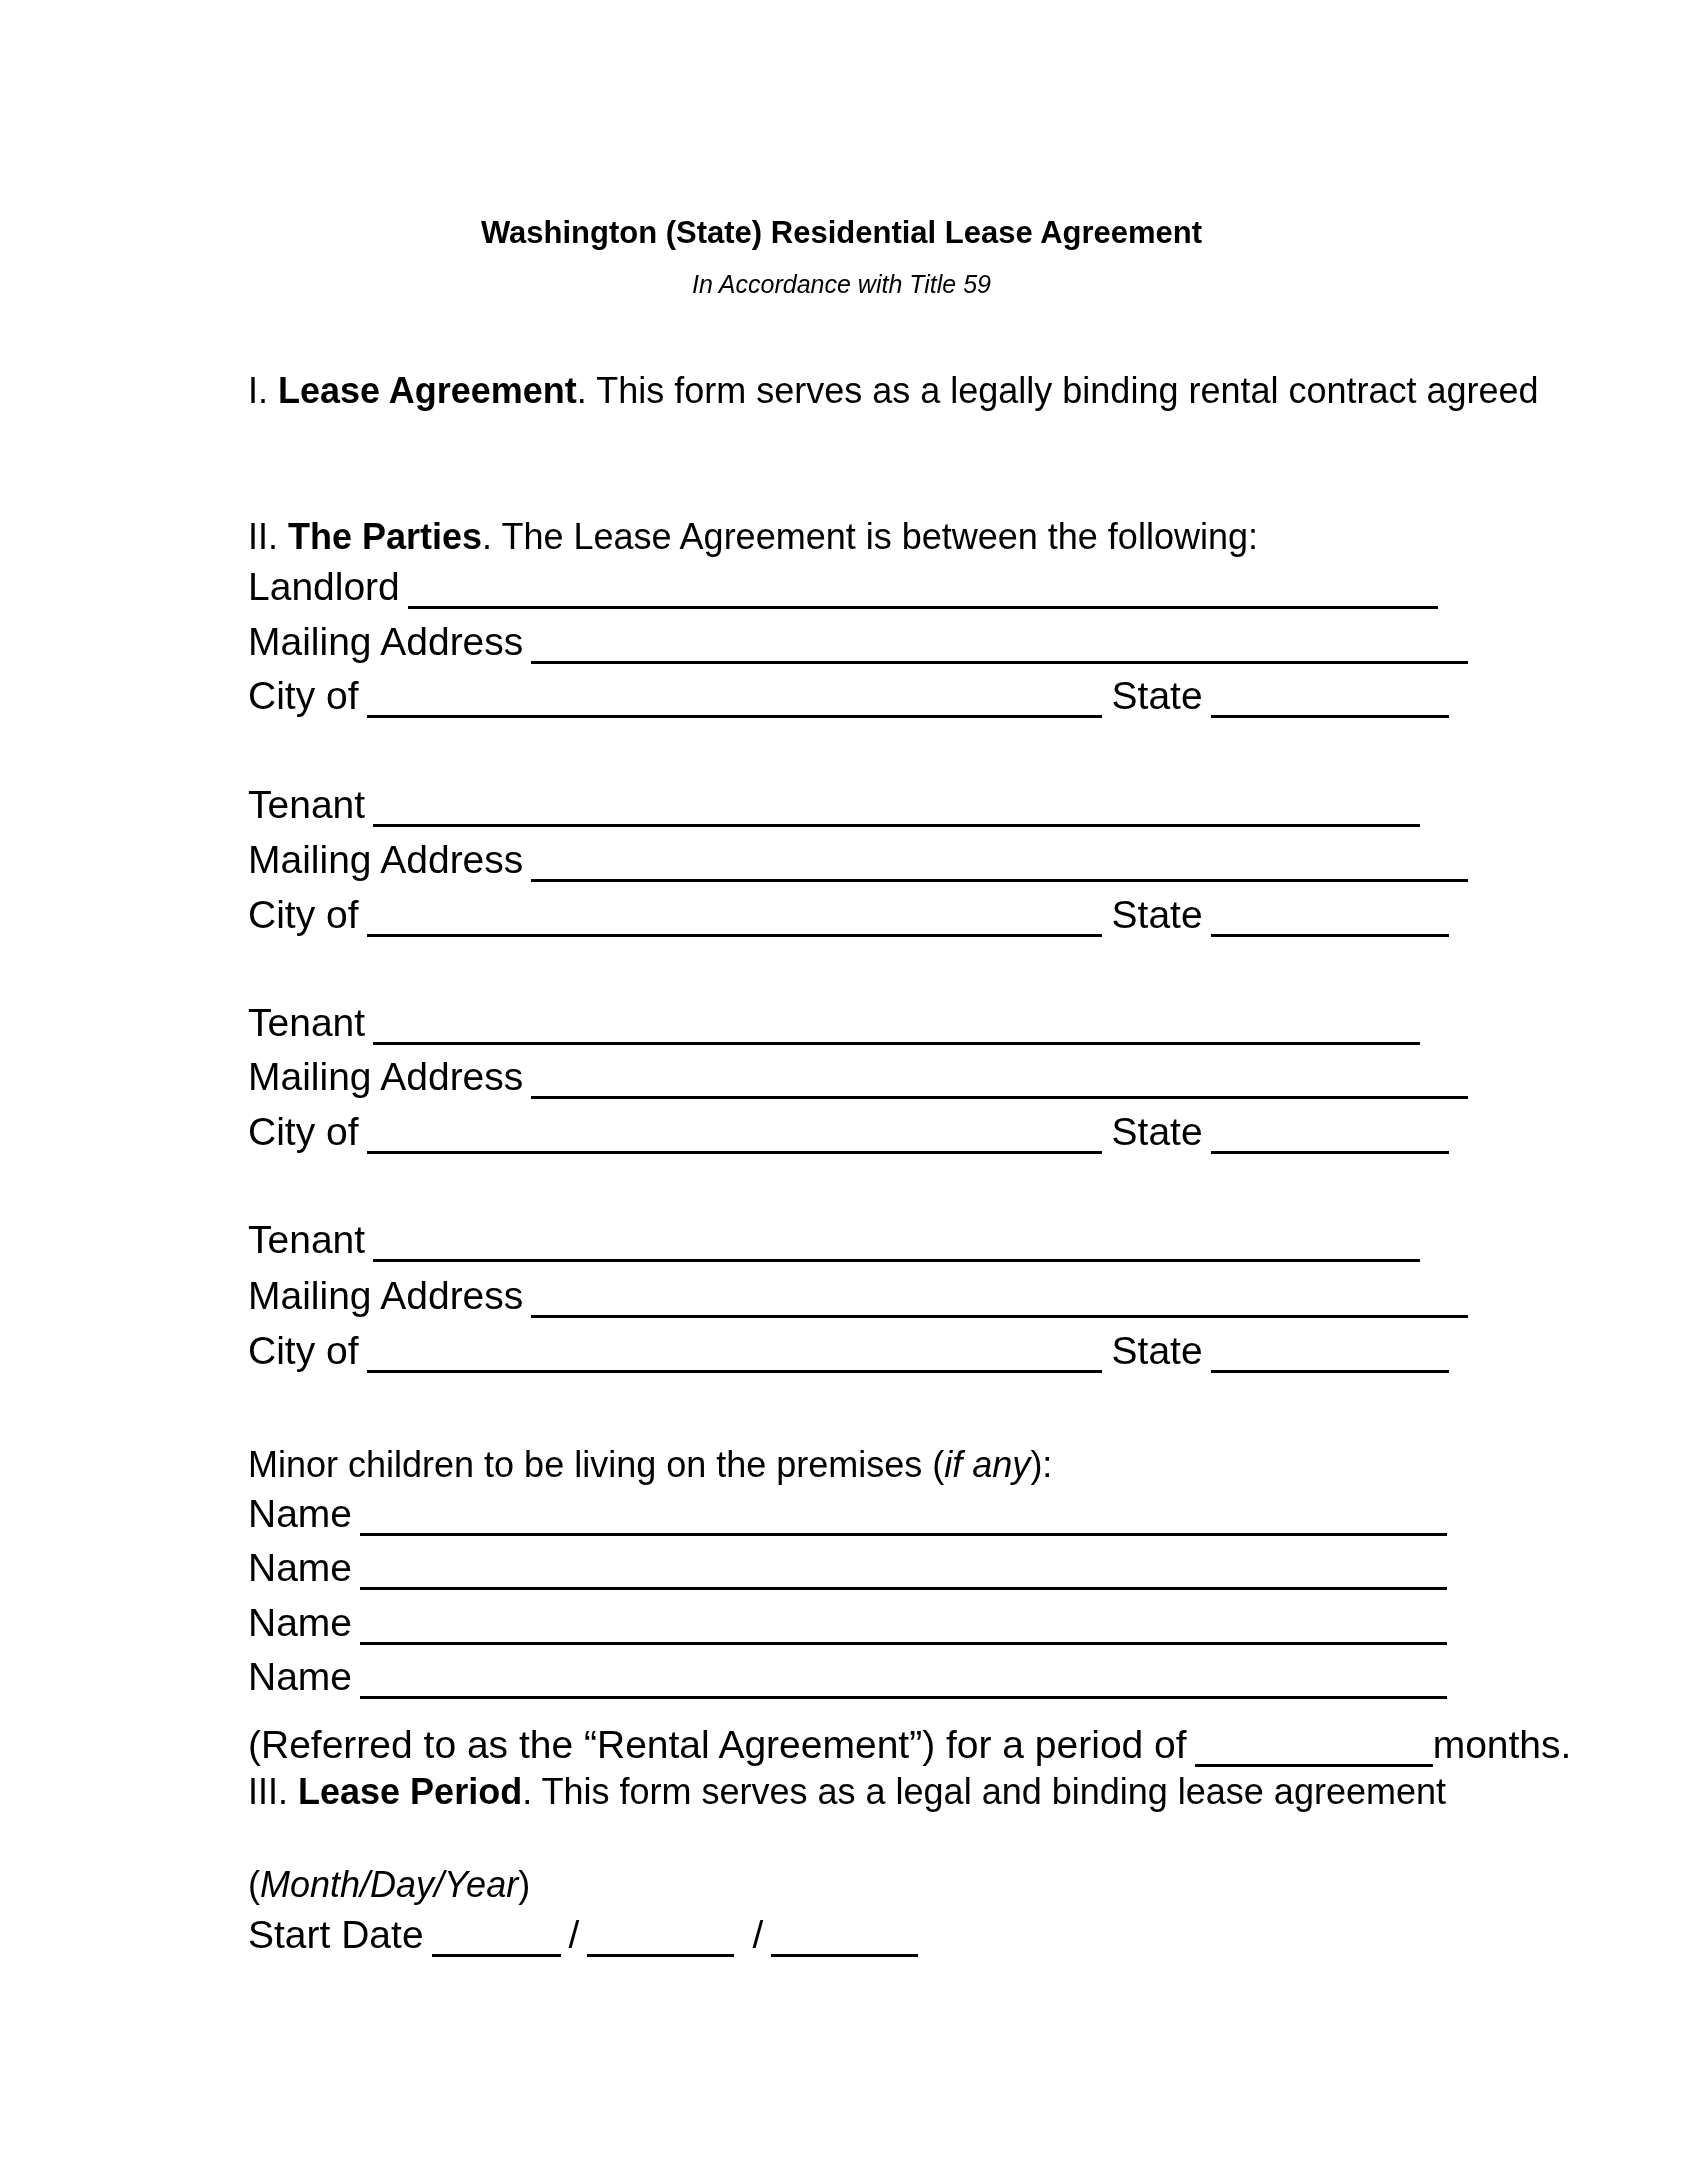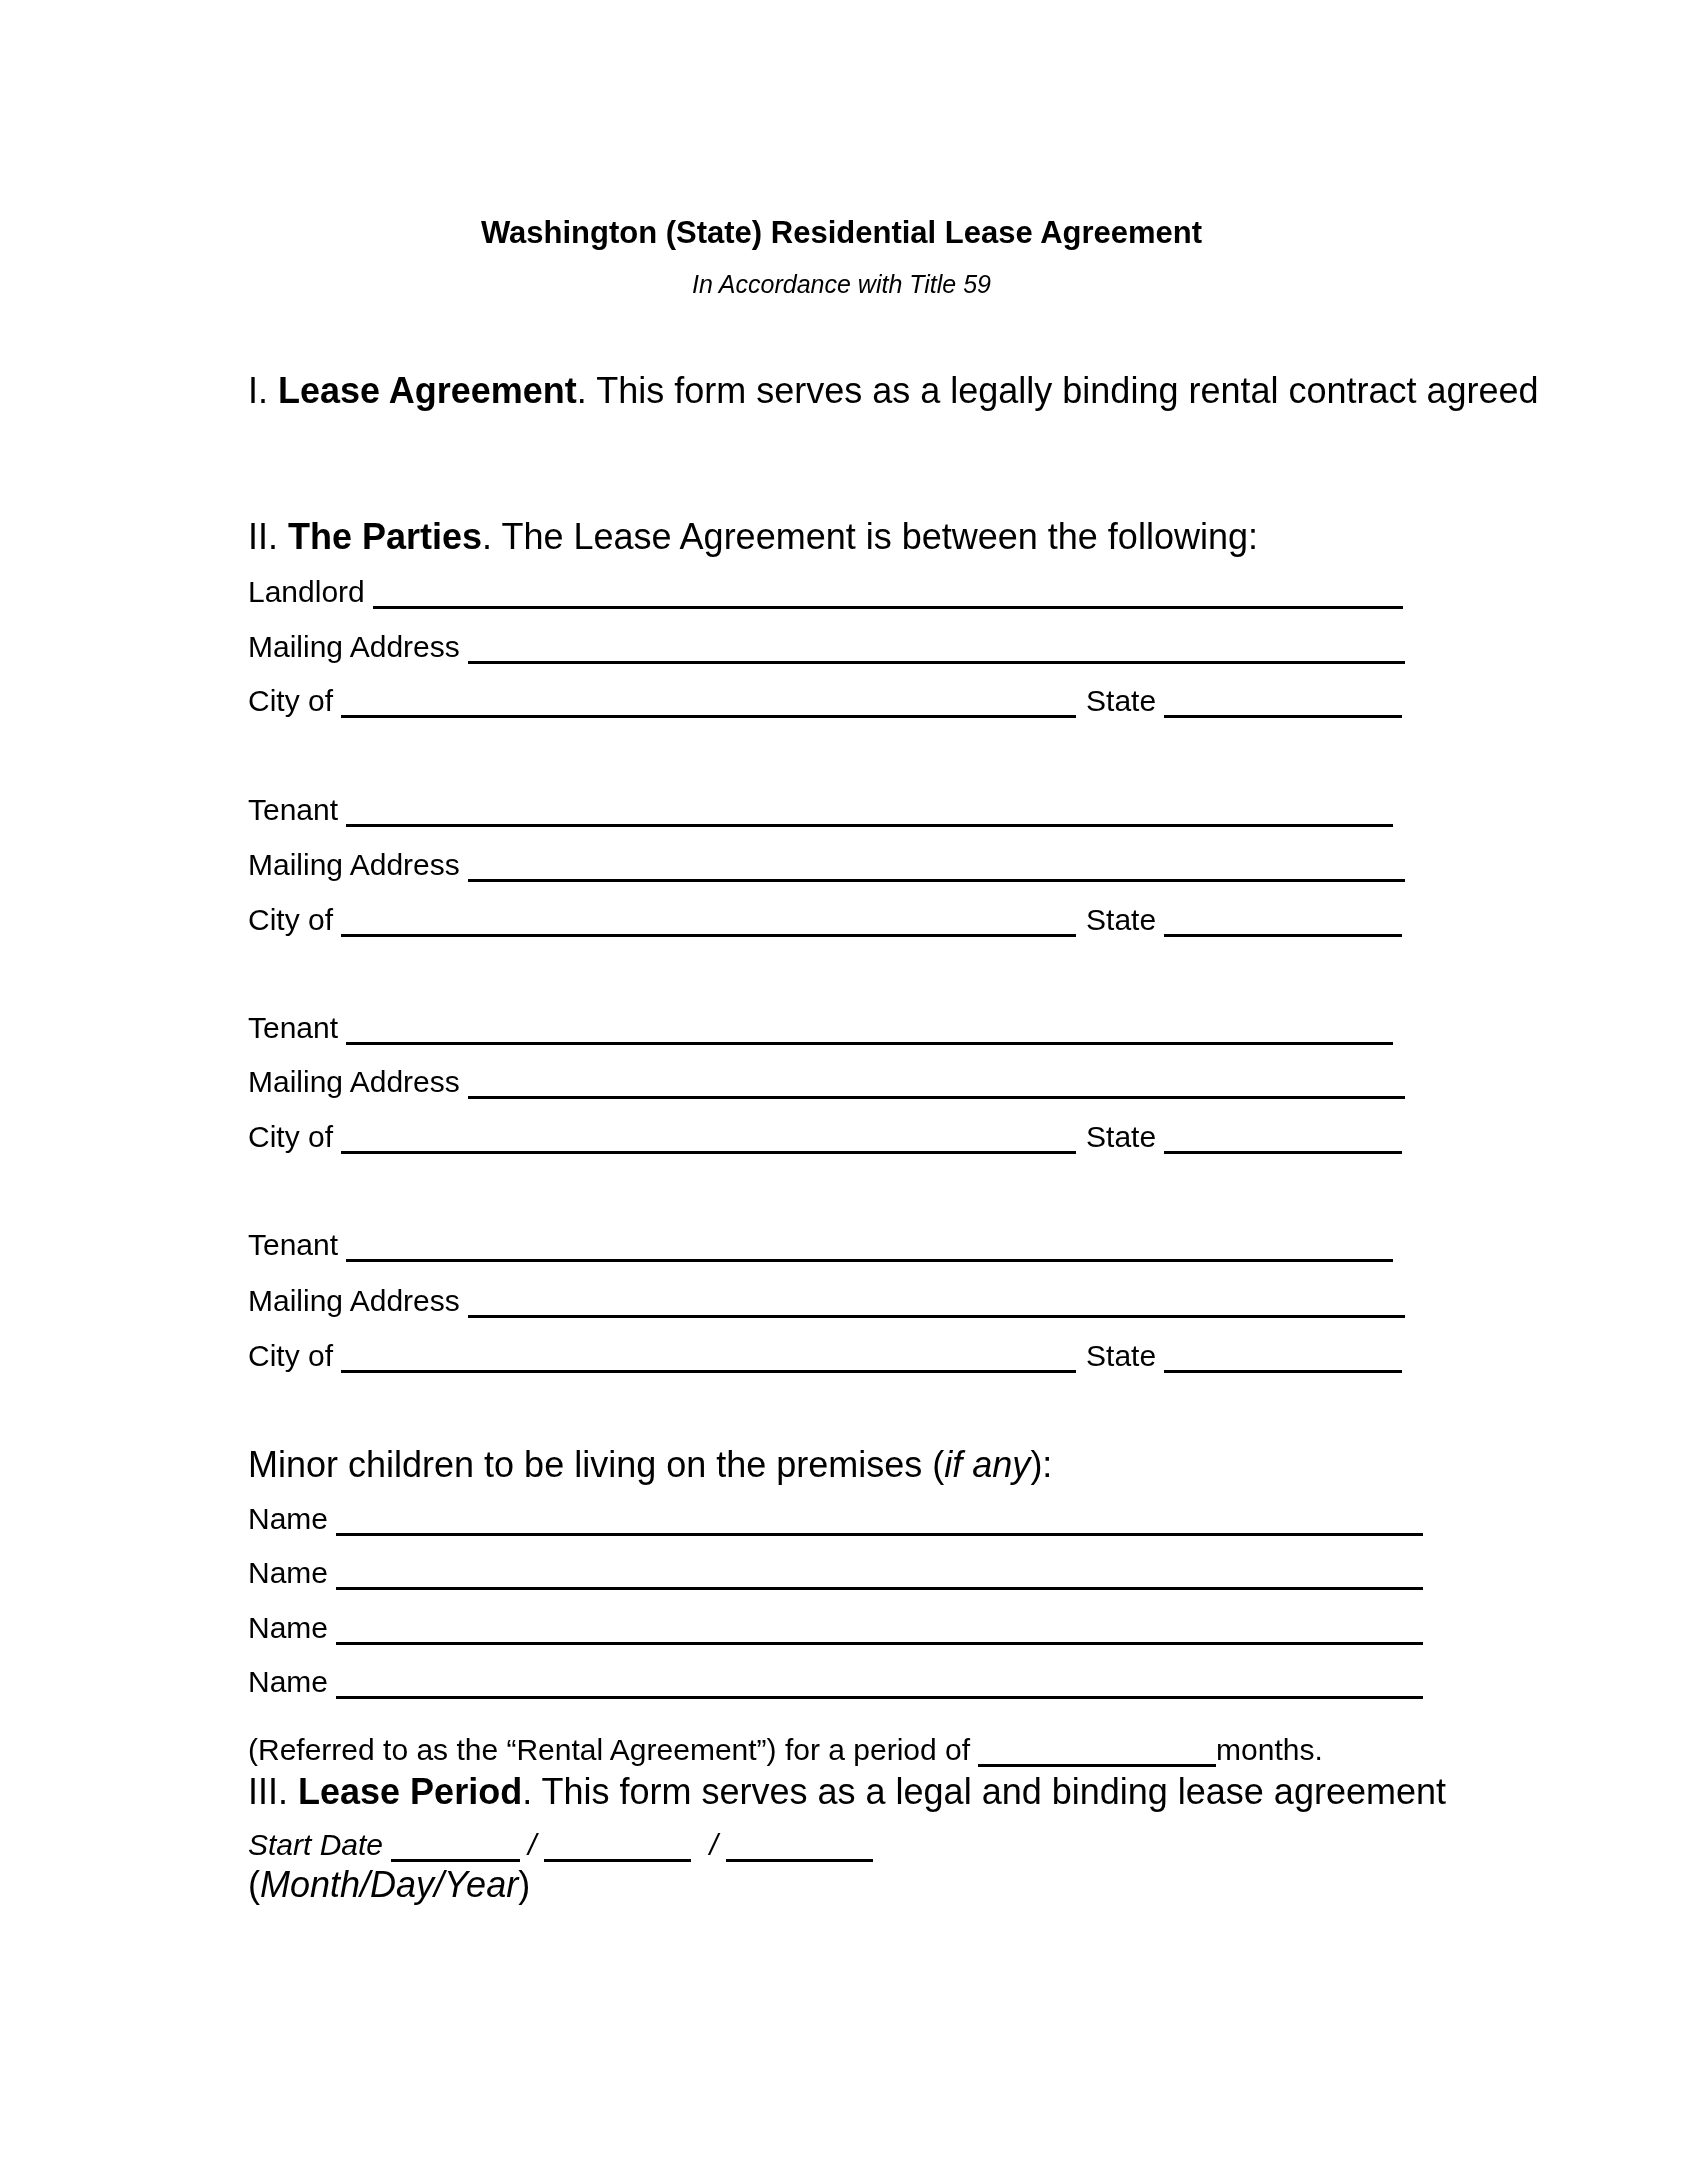--- a/index.html
+++ b/index.html
@@ -1,21 +1,21 @@
 <!DOCTYPE html>
 <html><head>
 <meta charset="utf-8">
 <style>
   html,body{margin:0;padding:0;background:#fff;}
   body{width:1683px;height:2178px;position:relative;overflow:hidden;font-family:"Liberation Sans",sans-serif;color:#000;}
   .abs{position:absolute;white-space:nowrap;}
   .title{left:0;width:1683px;text-align:center;top:215px;font-size:31px;font-weight:bold;}
   .subtitle{left:0;width:1683px;text-align:center;top:270px;font-size:25px;font-style:italic;}
   .para{left:248px;font-size:36px;line-height:38px;}
-  .row{left:248px;font-size:30px;height:40px;display:flex;align-items:flex-end;}
+  .row{left:248px;font-size:39px;height:40px;display:flex;align-items:flex-end;}
   .line{border-bottom:3px solid #000;height:30px;margin-left:8px;display:inline-block;}
   .lbl{display:inline-block;}
   b{font-weight:bold;}
   i{font-style:italic;}
 </style>
 </head>
 <body>
 
 <div class="abs title">Washington (State) Residential Lease Agreement</div>
 <div class="abs subtitle">In Accordance with Title 59</div>
@@ -112,21 +112,21 @@
   <span>III. </span><b>Lease Period</b><span>. This form serves as a legal and binding lease agreement</span>
 </div>
 <div class="abs row" style="top:1727px;">
   <span class="lbl">(Referred to as the “Rental Agreement”) for a period of</span>
   <span class="line" style="width:238px;"></span>
   <span class="lbl" style="margin-left:0;">months.</span>
 </div>
 <div class="abs para" style="top:1866px;">
   <span>(</span><i>Month/Day/Year</i><span>)</span>
 </div>
-<div class="abs row" style="top:1822px;font-style:italic;">
+<div class="abs row" style="top:1917px;">
   <span class="lbl">Start Date</span>
   <span class="line" style="width:129px;"></span>
   <span class="lbl" style="margin-left:8px;">/</span>
   <span class="line" style="width:147px;"></span>
   <span class="lbl" style="margin-left:18px;">/</span>
   <span class="line" style="width:147px;"></span>
 </div>
 
 
 </body></html>

